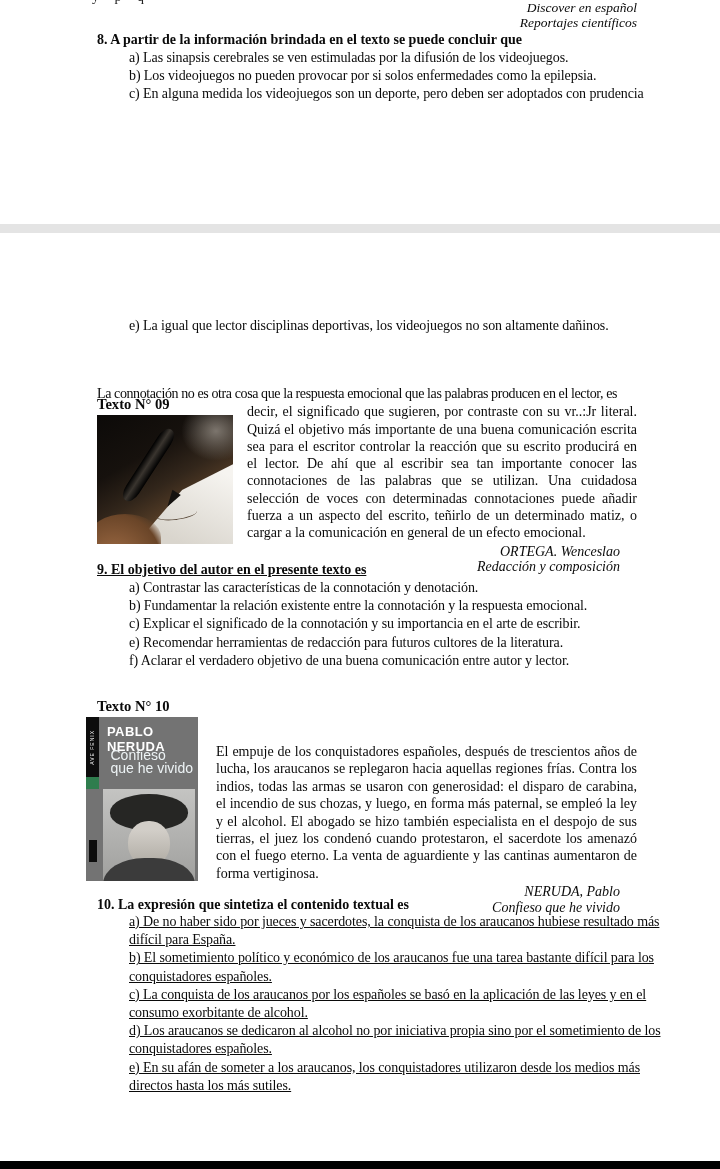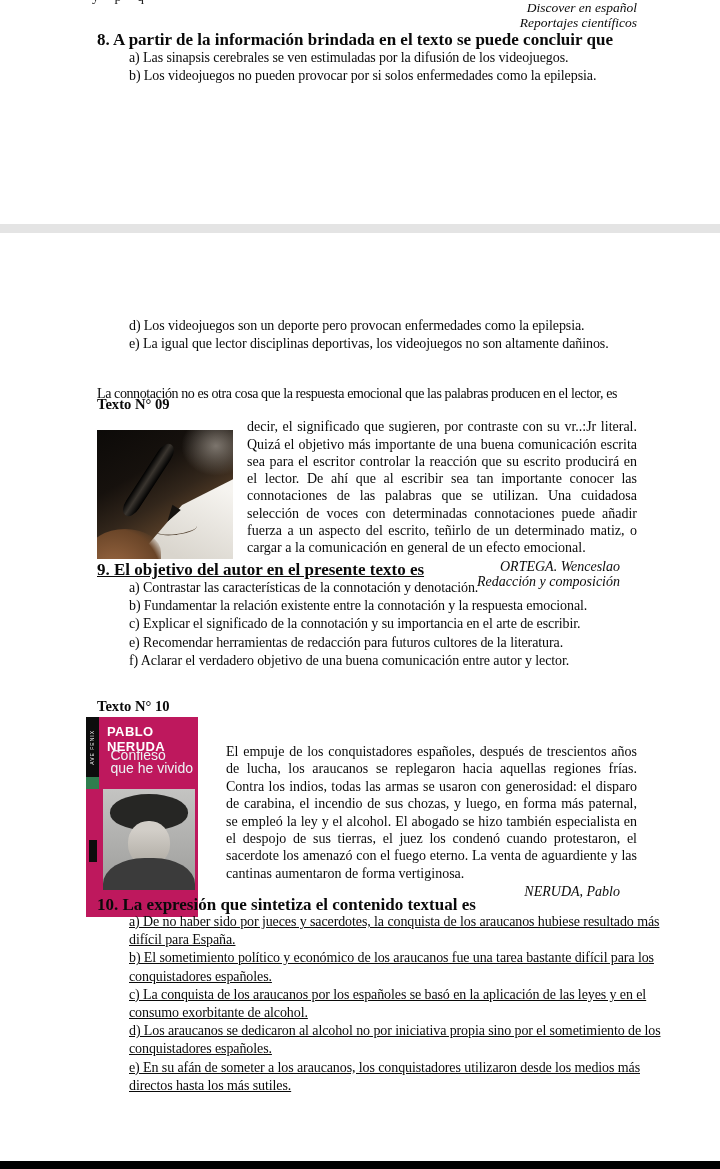--- a/index.html
+++ b/index.html
@@ -8,31 +8,31 @@
     background:#ffffff; overflow:hidden;
     font-family:"Liberation Serif", serif; color:#0a0a0a;
   }
   
   .frag{position:absolute; left:92px; top:0; width:260px; height:6px; overflow:hidden;}
   .frag span{display:block; transform:translateY(-11px); font-size:14px; letter-spacing:6px; color:#222;}
 
   .src-attrib{position:absolute; right:83px; top:1px; text-align:right;
     font-style:italic; font-size:13.5px; line-height:14.5px;}
 
-  .qheading{position:absolute; left:97px; width:543px; font-weight:bold; font-size:17px; line-height:17px;}
+  .qheading{position:absolute; left:97px; width:543px; font-weight:bold; font-size:14px; line-height:17px;}
   .opts{position:absolute; left:97px; width:543px; font-size:14px; line-height:18.2px; letter-spacing:-0.1px;margin-left:32px;}
   .opt{text-align:left;}
 
   .divider{position:absolute; left:0; top:224px; width:720px; height:9px; background:#e4e4e4;}
   .bottombar{position:absolute; left:0; top:1161px; width:720px; height:8px; background:#000;}
 
   .texto-title{position:absolute; left:97px; font-weight:bold; font-size:14.6px;}
 
   .t9block{position:absolute; left:97px; top:385px; width:540px; font-size:14px; line-height:17.3px;}
-  .t9line1{white-space:nowrap; overflow:hidden; letter-spacing:-0.4px; margin-bottom:16px;}
+  .t9line1{white-space:nowrap; overflow:hidden; letter-spacing:-0.4px; margin-bottom:1px;}
   .t9rest{text-align:justify;}
   .attrib{ text-align:right; font-style:italic; font-size:14px; line-height:15.5px; padding-right:17px; margin-top:2px;}
 
   
   .photo-pen{float:left; position:relative; width:136px; height:129px; margin:12px 14px 4px 0; overflow:hidden;
     background:linear-gradient(150deg,#0c0a08 0%,#16110d 32%,#32261b 52%,#5d4229 72%,#8a5f3d 100%);}
   .pp-glow{position:absolute; right:-18px; top:-14px; width:70px; height:60px; border-radius:50%;
     background:radial-gradient(ellipse at center,#7c756d 0%, rgba(60,50,40,0) 70%);}
   .pp-paper{position:absolute; right:0; bottom:0; width:78%; height:62%;
     background:linear-gradient(205deg,#f6f4f0 10%,#d9d5cd 80%);
@@ -44,21 +44,21 @@
   .pp-nib{position:absolute; left:70px; top:76px; width:0; height:0;
     border-left:5px solid transparent; border-right:5px solid transparent; border-top:17px solid #15120f;
     transform:rotate(33deg);}
   .pp-ink{position:absolute; left:58px; top:92px; width:42px; height:12px;
     border-bottom:1.5px solid #5a4a3a; border-radius:50%; transform:rotate(-7deg);}
 
   .t10block{position:absolute; left:86px; top:717px; width:551px; font-size:14px; line-height:17.4px;}
   .t10para{text-align:justify; padding-top:26px;}
 
   
-  .cover{float:left; position:relative; width:112px; height:200px; margin-right:28px; background:#be185d; overflow:hidden;}
+  .cover{float:left; position:relative; width:112px; height:164px; margin-right:18px; background:#737373; overflow:hidden;}
   .cv-spine{position:absolute; left:0; top:0; width:13px; height:60px; background:#0d0d0d;
     display:flex; align-items:center; justify-content:center;}
   .cv-spine span{writing-mode:vertical-rl; transform:rotate(180deg); color:#fff;
     font-family:"Liberation Sans",sans-serif; font-size:5px; letter-spacing:1px;}
   .cv-green{position:absolute; left:0; top:60px; width:13px; height:12px; background:#2f7d4e;}
   .cv-author{position:absolute; left:21px; top:7px; color:#ffffff; font-family:"Liberation Sans",sans-serif;
     font-weight:bold; font-size:13px; line-height:15px; letter-spacing:0.4px;}
   .cv-title{position:absolute; right:5px; top:32px; color:#edf3f5;
     font-family:"Liberation Sans",sans-serif; font-size:14px; line-height:13px;}
   .cv-photo{position:absolute; left:17px; top:72px; width:92px; height:101px;
@@ -85,26 +85,26 @@
 
   <div class="src-attrib">
     <div>Discover en español</div>
     <div>Reportajes científicos</div>
   </div>
 
   <div class="qheading" style="top:31px;">8. A partir de la información brindada en el texto se puede concluir que</div>
   <div class="opts" style="top:49px;">
     <div class="opt">a) Las sinapsis cerebrales se ven estimuladas por la difusión de los videojuegos.</div>
     <div class="opt">b) Los videojuegos no pueden provocar por si solos enfermedades como la epilepsia.</div>
+    <div class="opt">c) En alguna medida los videojuegos son un deporte, pero deben ser adoptados con prudencia</div>
   </div>
 
   <div class="divider"></div>
 
   <div class="opts" style="top:317px;">
-    <div class="opt">d) Los videojuegos son un deporte pero provocan enfermedades como la epilepsia.</div>
     <div class="opt">e) La igual que lector disciplinas deportivas, los videojuegos no son altamente dañinos.</div>
   </div>
 
   <div class="texto-title" style="top:366px;margin-top:30px;">Texto N° 09</div>
   <div class="t9block">
     <div class="t9line1">La connotación no es otra cosa que la respuesta emocional que las palabras producen en el lector, es</div>
     <div class="t9rest">
       <div class="photo-pen">
         <div class="pp-glow"></div>
         <div class="pp-paper"></div>
@@ -151,20 +151,21 @@
         <div class="cv-coat"></div>
       </div>
       <div class="cv-plaza">
           <span>PLAZA JANES</span>
         </div>
     </div>
     <div class="t10para">
       <span>El empuje de los conquistadores españoles, después de trescientos años de lucha, los araucanos se replegaron hacia aquellas regiones frías. Contra los indios, todas las armas se usaron con generosidad: el disparo de carabina, el incendio de sus chozas, y luego, en forma más paternal, se empleó la ley y el alcohol. El abogado se hizo también especialista en el despojo de sus tierras, el juez los condenó cuando protestaron, el sacerdote los amenazó con el fuego eterno. La venta de aguardiente y las cantinas aumentaron de forma vertiginosa.</span>
       <div class="attrib">
         <div>NERUDA, Pablo</div>
+        <div>Confieso que he vivido</div>
       </div>
     </div>
   </div>
 
   <div class="qheading" style="top:896px;">10. La expresión que sintetiza el contenido textual es</div>
   <div class="opts" style="top:913px;text-decoration:underline;">
     <div class="opt">a) De no haber sido por jueces y sacerdotes, la conquista de los araucanos hubiese resultado más difícil para España.</div>
     <div class="opt">b) El sometimiento político y económico de los araucanos fue una tarea bastante difícil para los conquistadores españoles.</div>
     <div class="opt">c) La conquista de los araucanos por los españoles se basó en la aplicación de las leyes y en el consumo exorbitante de alcohol.</div>
     <div class="opt">d) Los araucanos se dedicaron al alcohol no por iniciativa propia sino por el sometimiento de los conquistadores españoles.</div>

